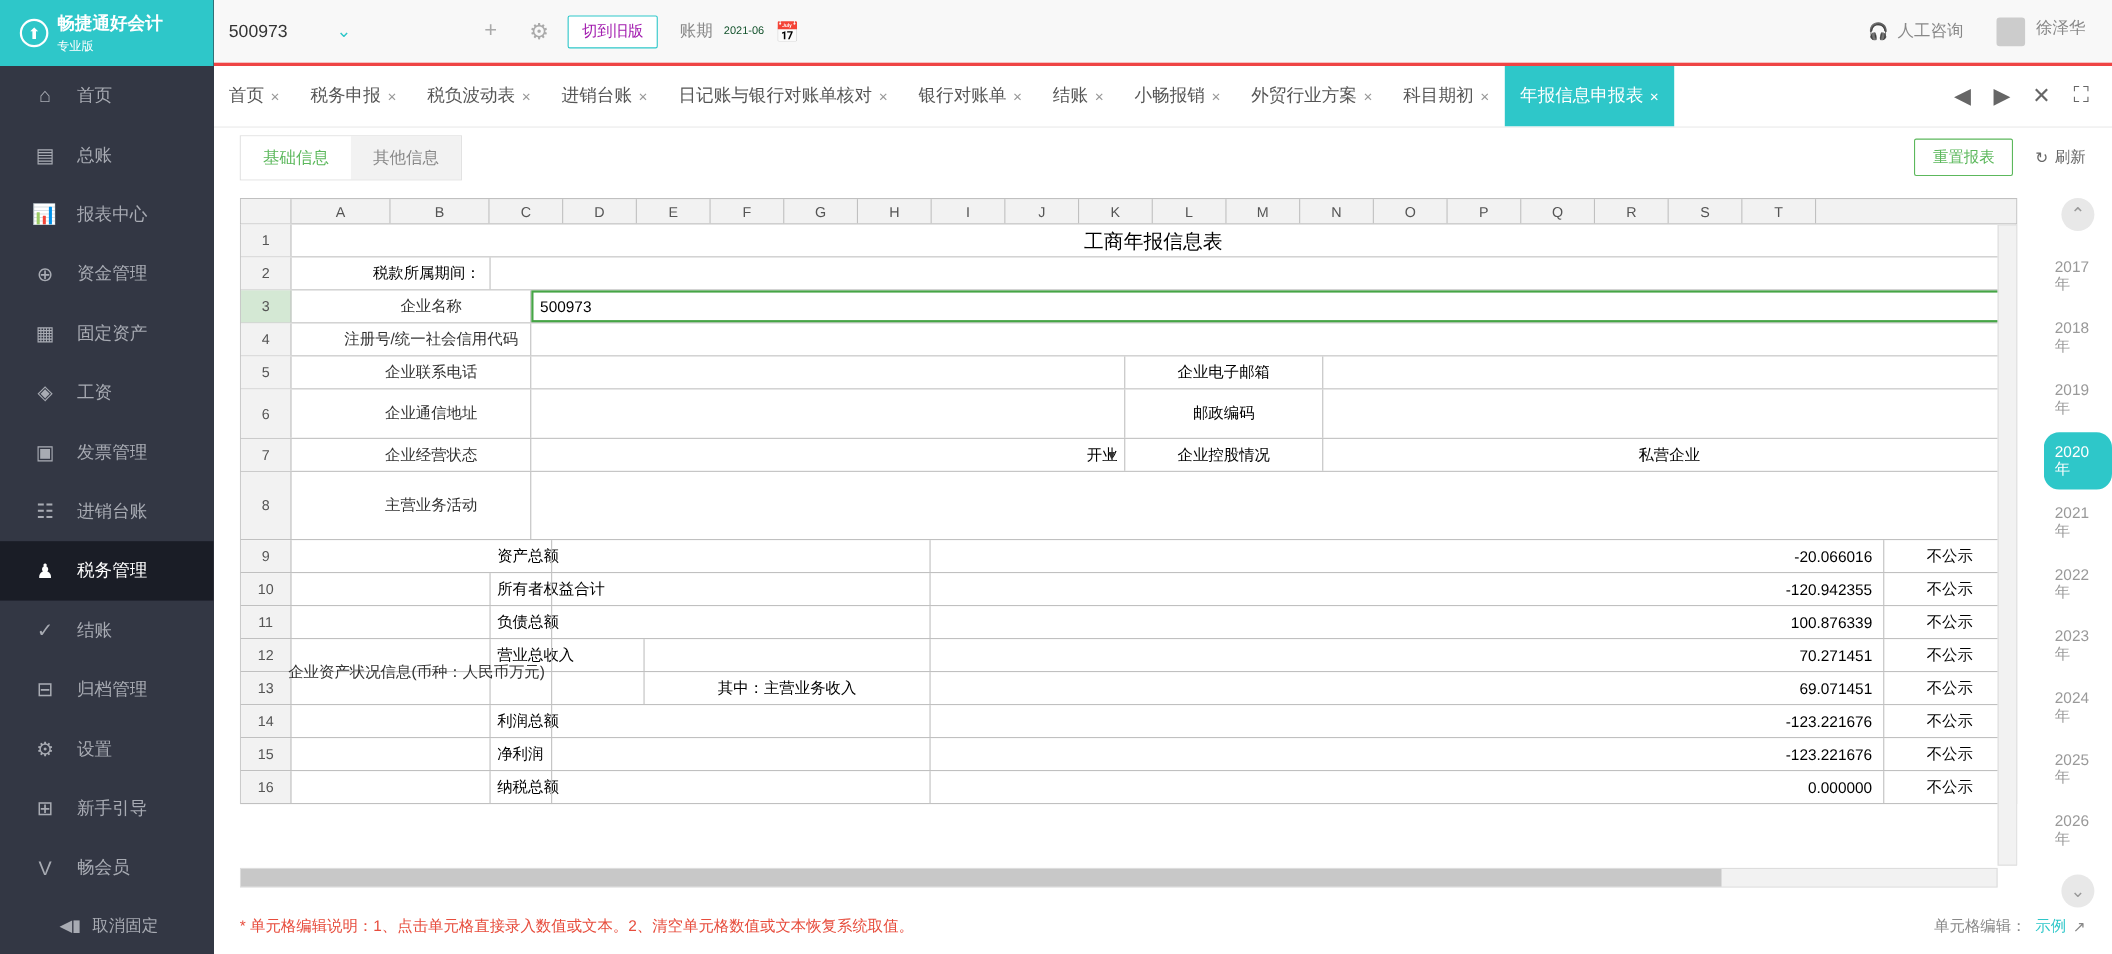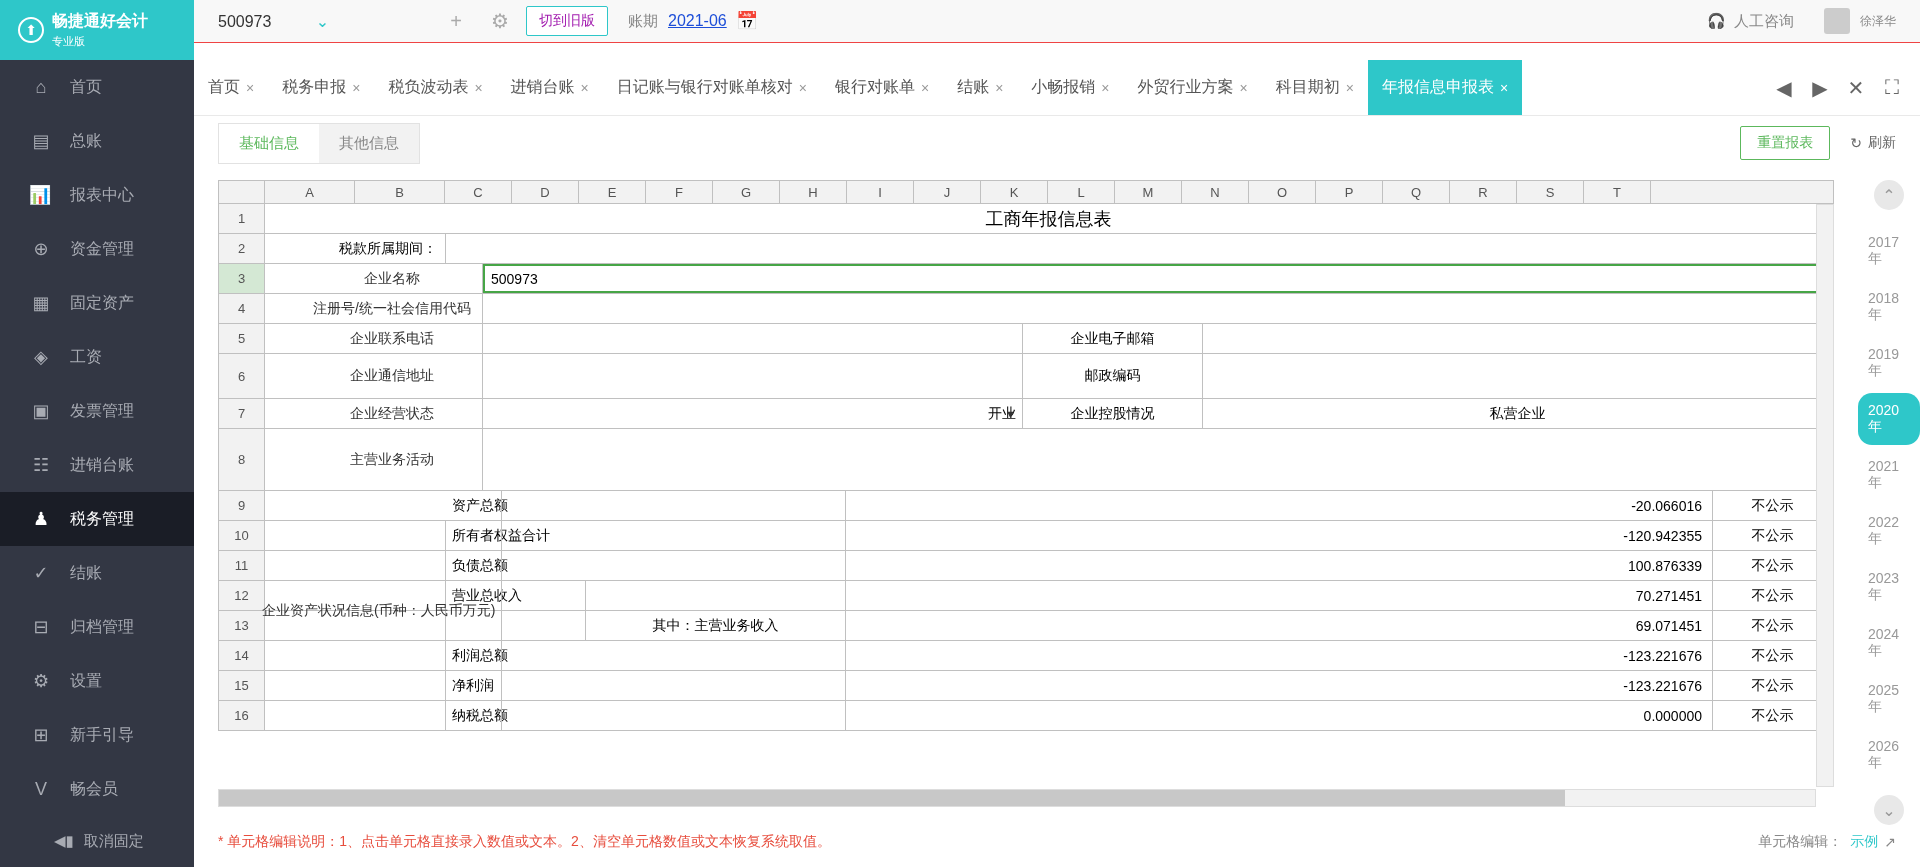--- a/index.html
+++ b/index.html
@@ -11,31 +11,31 @@
 .logo-icon{width:26px;height:26px;border:2px solid #fff;border-radius:50%;display:flex;align-items:center;justify-content:center;margin-right:8px;font-size:14px;}
 .logo-text{font-size:16px;font-weight:bold;}
 .logo-sub{font-size:11px;margin-top:2px;}
 .nav-item{height:54px;display:flex;align-items:center;padding-left:30px;cursor:pointer;font-size:16px;}
 .nav-item.active{background:#1a1d26;color:#fff;}
 .nav-icon{width:22px;height:22px;margin-right:18px;display:flex;align-items:center;justify-content:center;font-size:18px;}
 .unpin{height:50px;display:flex;align-items:center;padding-left:54px;cursor:pointer;font-size:15px;}
 .unpin-icon{margin-right:10px;}
 
 
-.topbar{position:fixed;left:194px;top:0;right:0;height:43px;background:#f8f8f8;display:flex;align-items:center;padding:0 24px;z-index:50;border-bottom:1px solid #ef4444;}
+.topbar{position:fixed;left:184px;top:0;right:0;height:60px;background:#f8f8f8;display:flex;align-items:center;padding:0 24px;z-index:50;border-bottom:3px solid #ef4444;}
 .company-select{font-size:16px;color:#333;margin-right:20px;min-width:200px;}
 .dropdown-arrow{color:#2ec7c9;margin-left:40px;}
 .top-icon{width:36px;height:36px;display:flex;align-items:center;justify-content:center;color:#aaa;font-size:20px;cursor:pointer;margin-right:8px;}
 .old-ver-btn{border:1px solid #2ec7c9;color:#a21caf;padding:5px 12px;font-size:14px;border-radius:2px;cursor:pointer;background:#fff;margin-right:20px;}
 .period-label{color:#888;font-size:15px;margin-right:10px;}
-.period-value{color:#1d4ed8;font-size:16px;margin-right:10px;text-decoration:underline;}
+.period-value{color:#14532d;font-size:10px;margin-right:10px;}
 .cal-icon{color:#2ec7c9;font-size:18px;}
 .topbar-right{margin-left:auto;display:flex;align-items:center;}
 .support{display:flex;align-items:center;color:#888;font-size:15px;margin-right:30px;cursor:pointer;}
-.user{display:flex;align-items:center;color:#888;font-size:12px;}
+.user{display:flex;color:#888;font-size:15px;}
 .avatar{width:26px;height:26px;background:#ccc;border-radius:3px;margin-right:10px;}
 
 
 .tabbar{position:fixed;left:194px;top:60px;right:0;height:56px;background:#fff;display:flex;align-items:center;border-bottom:1px solid #e9e9e9;z-index:40;}
 .tablist{display:flex;align-items:center;height:100%;flex:1;overflow:hidden;}
 .tab{height:100%;display:flex;align-items:center;padding:0 14px;font-size:16px;color:#555;cursor:pointer;white-space:nowrap;}
 .tab-close{margin-left:6px;color:#999;font-size:14px;}
 .tab.active{background:#2ec7c9;color:#fff;}
 .tab.active .tab-close{color:#fff;}
 .tab-controls{display:flex;align-items:center;padding:0 10px;}

